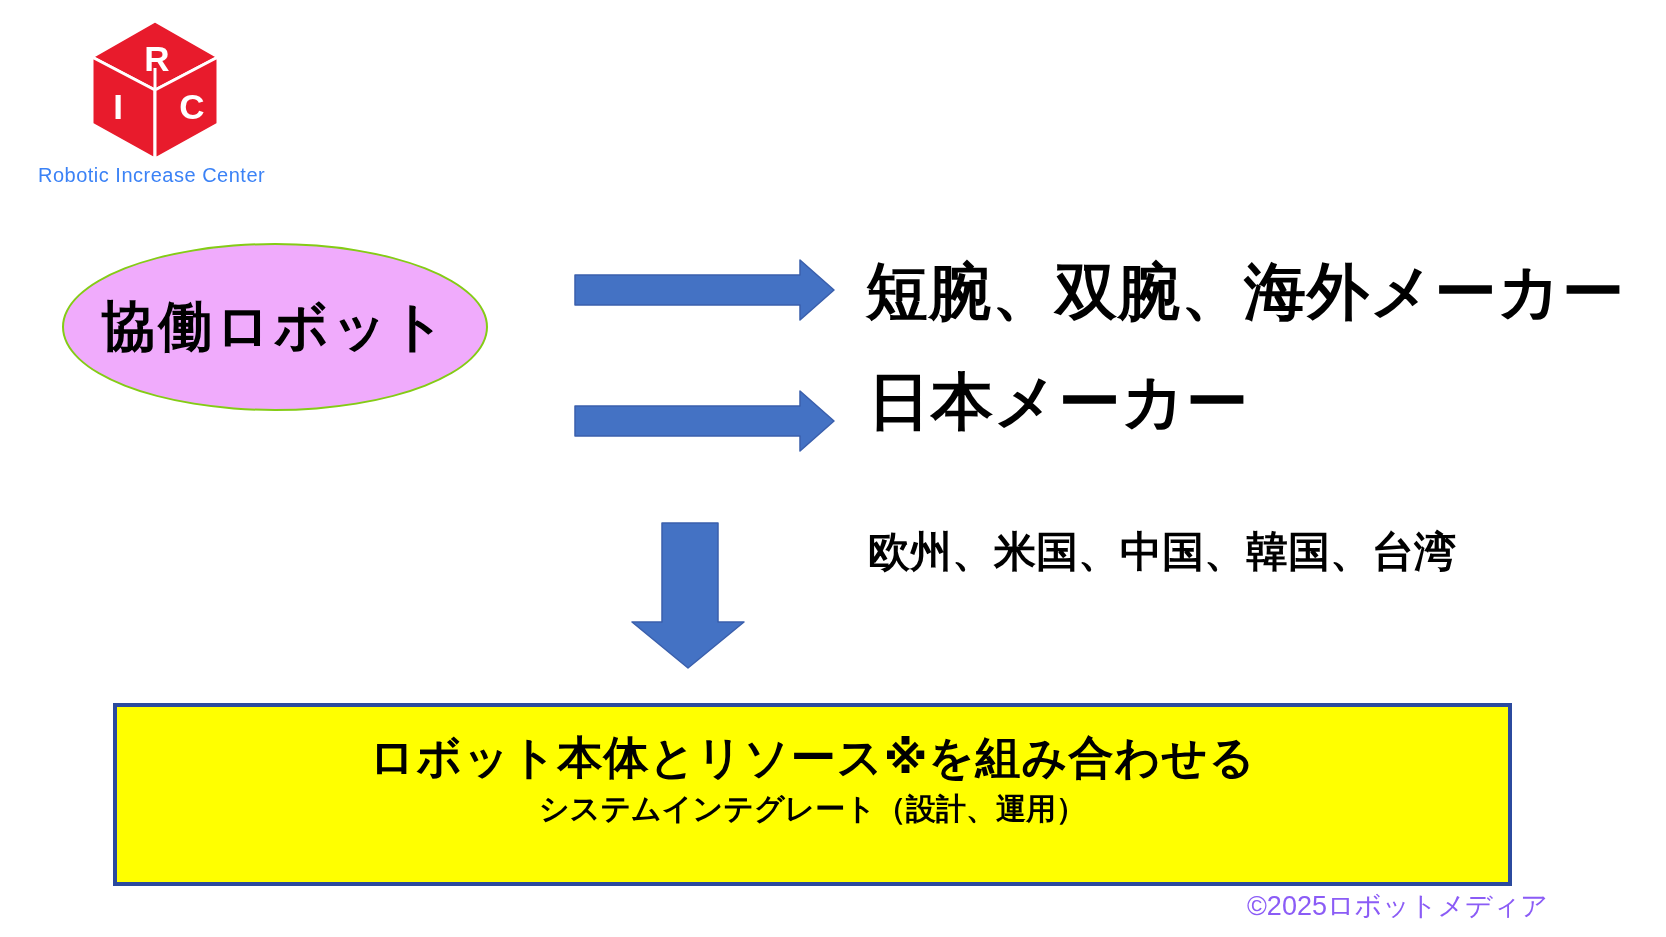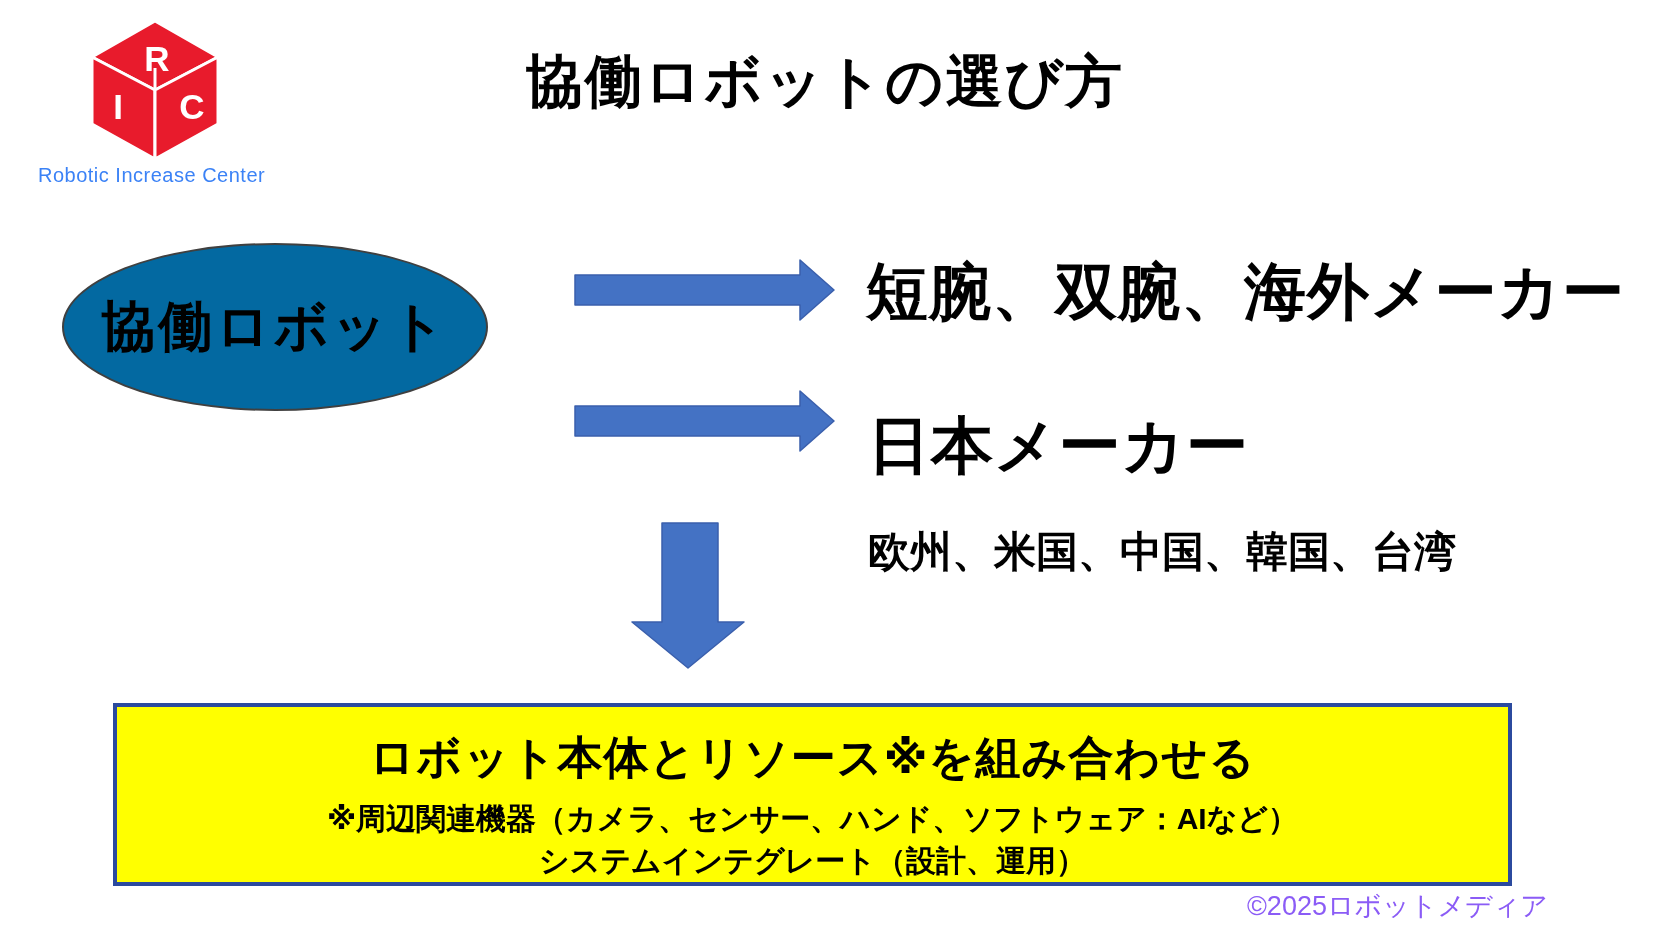--- a/index.html
+++ b/index.html
@@ -25,38 +25,38 @@
   }
   
   .title{
     position:absolute;left:0;top:44px;width:1650px;
     margin:0;text-align:center;
     font-size:57px;font-weight:bold;letter-spacing:2px;
   }
   
   .ellipse{
     position:absolute;left:62px;top:243px;width:426px;height:168px;
-    background:#0369a1;border:2px solid #404040;border-radius:50%;
+    background:#f0abfc;border:2px solid #84cc16;border-radius:50%;
     display:flex;align-items:center;justify-content:center;
     box-sizing:border-box;
   }
   .ellipse span{font-size:54px;font-weight:bold;letter-spacing:3px;}
   
   .arrow-right{position:absolute;left:574px;width:262px;height:64px;}
   .arrow-right.a1{top:258px;}
   .arrow-right.a2{top:389px;}
   .arrow-down{position:absolute;left:631px;top:522px;width:114px;height:147px;}
   
   .branch-types{
     position:absolute;left:866px;top:250px;
     font-size:62px;font-weight:bold;white-space:nowrap;letter-spacing:1px;
   }
   .makers{
     position:absolute;left:868px;top:366px;
-    font-size:62px;font-weight:bold;line-height:71px;white-space:nowrap;letter-spacing:1px;margin-top:44px;
+    font-size:62px;font-weight:bold;line-height:71px;white-space:nowrap;letter-spacing:1px;
   }
   .regions{
     position:absolute;left:868px;top:524px;
     font-size:42px;font-weight:bold;white-space:nowrap;
   }
   
   .result-box{
     position:absolute;left:113px;top:703px;width:1399px;height:183px;
     background:#ffff00;border:4px solid #2b4a9e;
     box-sizing:border-box;text-align:center;
@@ -83,21 +83,20 @@
         <polygon points="127,37 64,70 64,139 127,104"></polygon>
       </g>
       <line x1="64" y1="48" x2="64" y2="70" stroke="#ffffff" stroke-width="3"></line>
       <text x="66" y="51" text-anchor="middle">R</text>
       <text x="27" y="99" text-anchor="middle">I</text>
       <text x="101" y="99" text-anchor="middle">C</text>
     </svg>
     <div class="logo-caption">Robotic Increase Center</div>
   </div>
 
-  <h1 class="title">協働ロボットの選び方</h1>
 
   <div class="ellipse">
     <span>協働ロボット</span>
   </div>
 
   <svg class="arrow-right a1" viewBox="0 0 262 64" aria-hidden="true">
     <polygon points="1,17 226,17 226,2 260,32 226,62 226,47 1,47" fill="#4472c4" stroke="#3a5fac" stroke-width="1.5" stroke-linejoin="round"></polygon>
   </svg>
   <svg class="arrow-right a2" viewBox="0 0 262 64" aria-hidden="true">
     <polygon points="1,17 226,17 226,2 260,32 226,62 226,47 1,47" fill="#4472c4" stroke="#3a5fac" stroke-width="1.5" stroke-linejoin="round"></polygon>
@@ -110,19 +109,18 @@
   </div>
 
   <div class="regions">欧州、米国、中国、韓国、台湾</div>
 
   <svg class="arrow-down" viewBox="0 0 114 147" aria-hidden="true">
     <polygon points="31,1 87,1 87,100 113,100 57,146 1,100 31,100" fill="#4472c4" stroke="#3a5fac" stroke-width="1.5" stroke-linejoin="round"></polygon>
   </svg>
 
   <div class="result-box">
     <div class="rb-heading">ロボット本体とリソース※を組み合わせる</div>
-    <div class="rb-note1">※周辺関連機器（カメラ、センサー、ハンド、ソフトウェア：AIなど）</div>
     <div class="rb-note2">システムインテグレート（設計、運用）</div>
   </div>
 
   <div class="copyright">©2025ロボットメディア</div>
 
 </div>
 
 </body></html>

